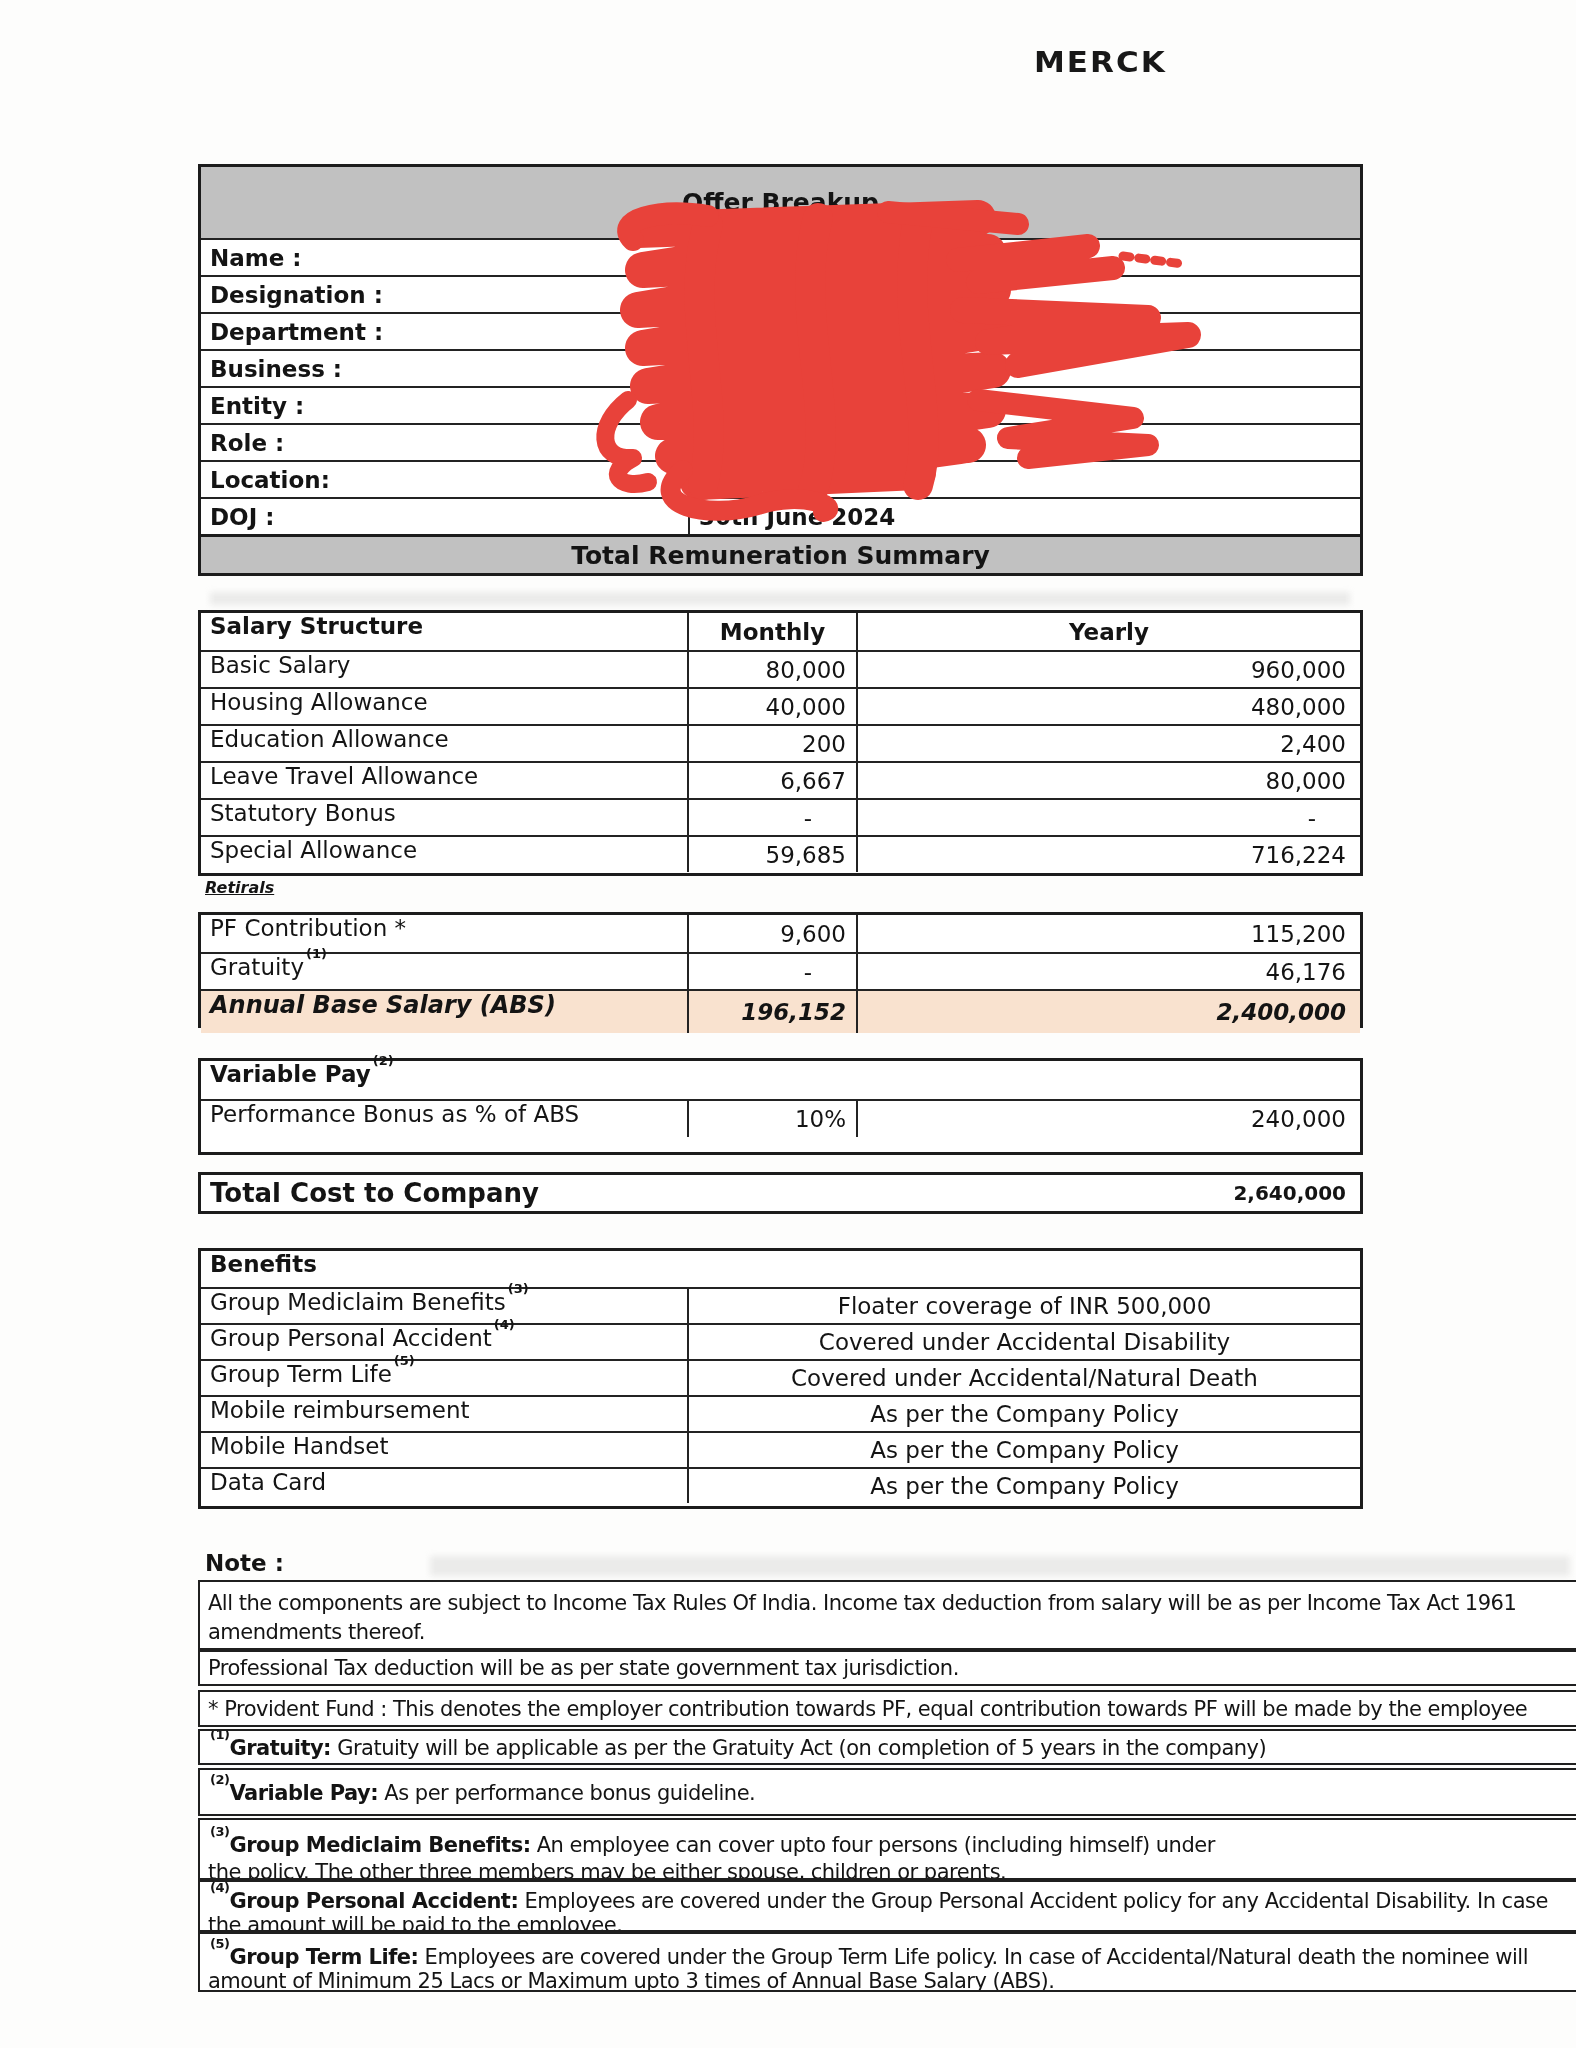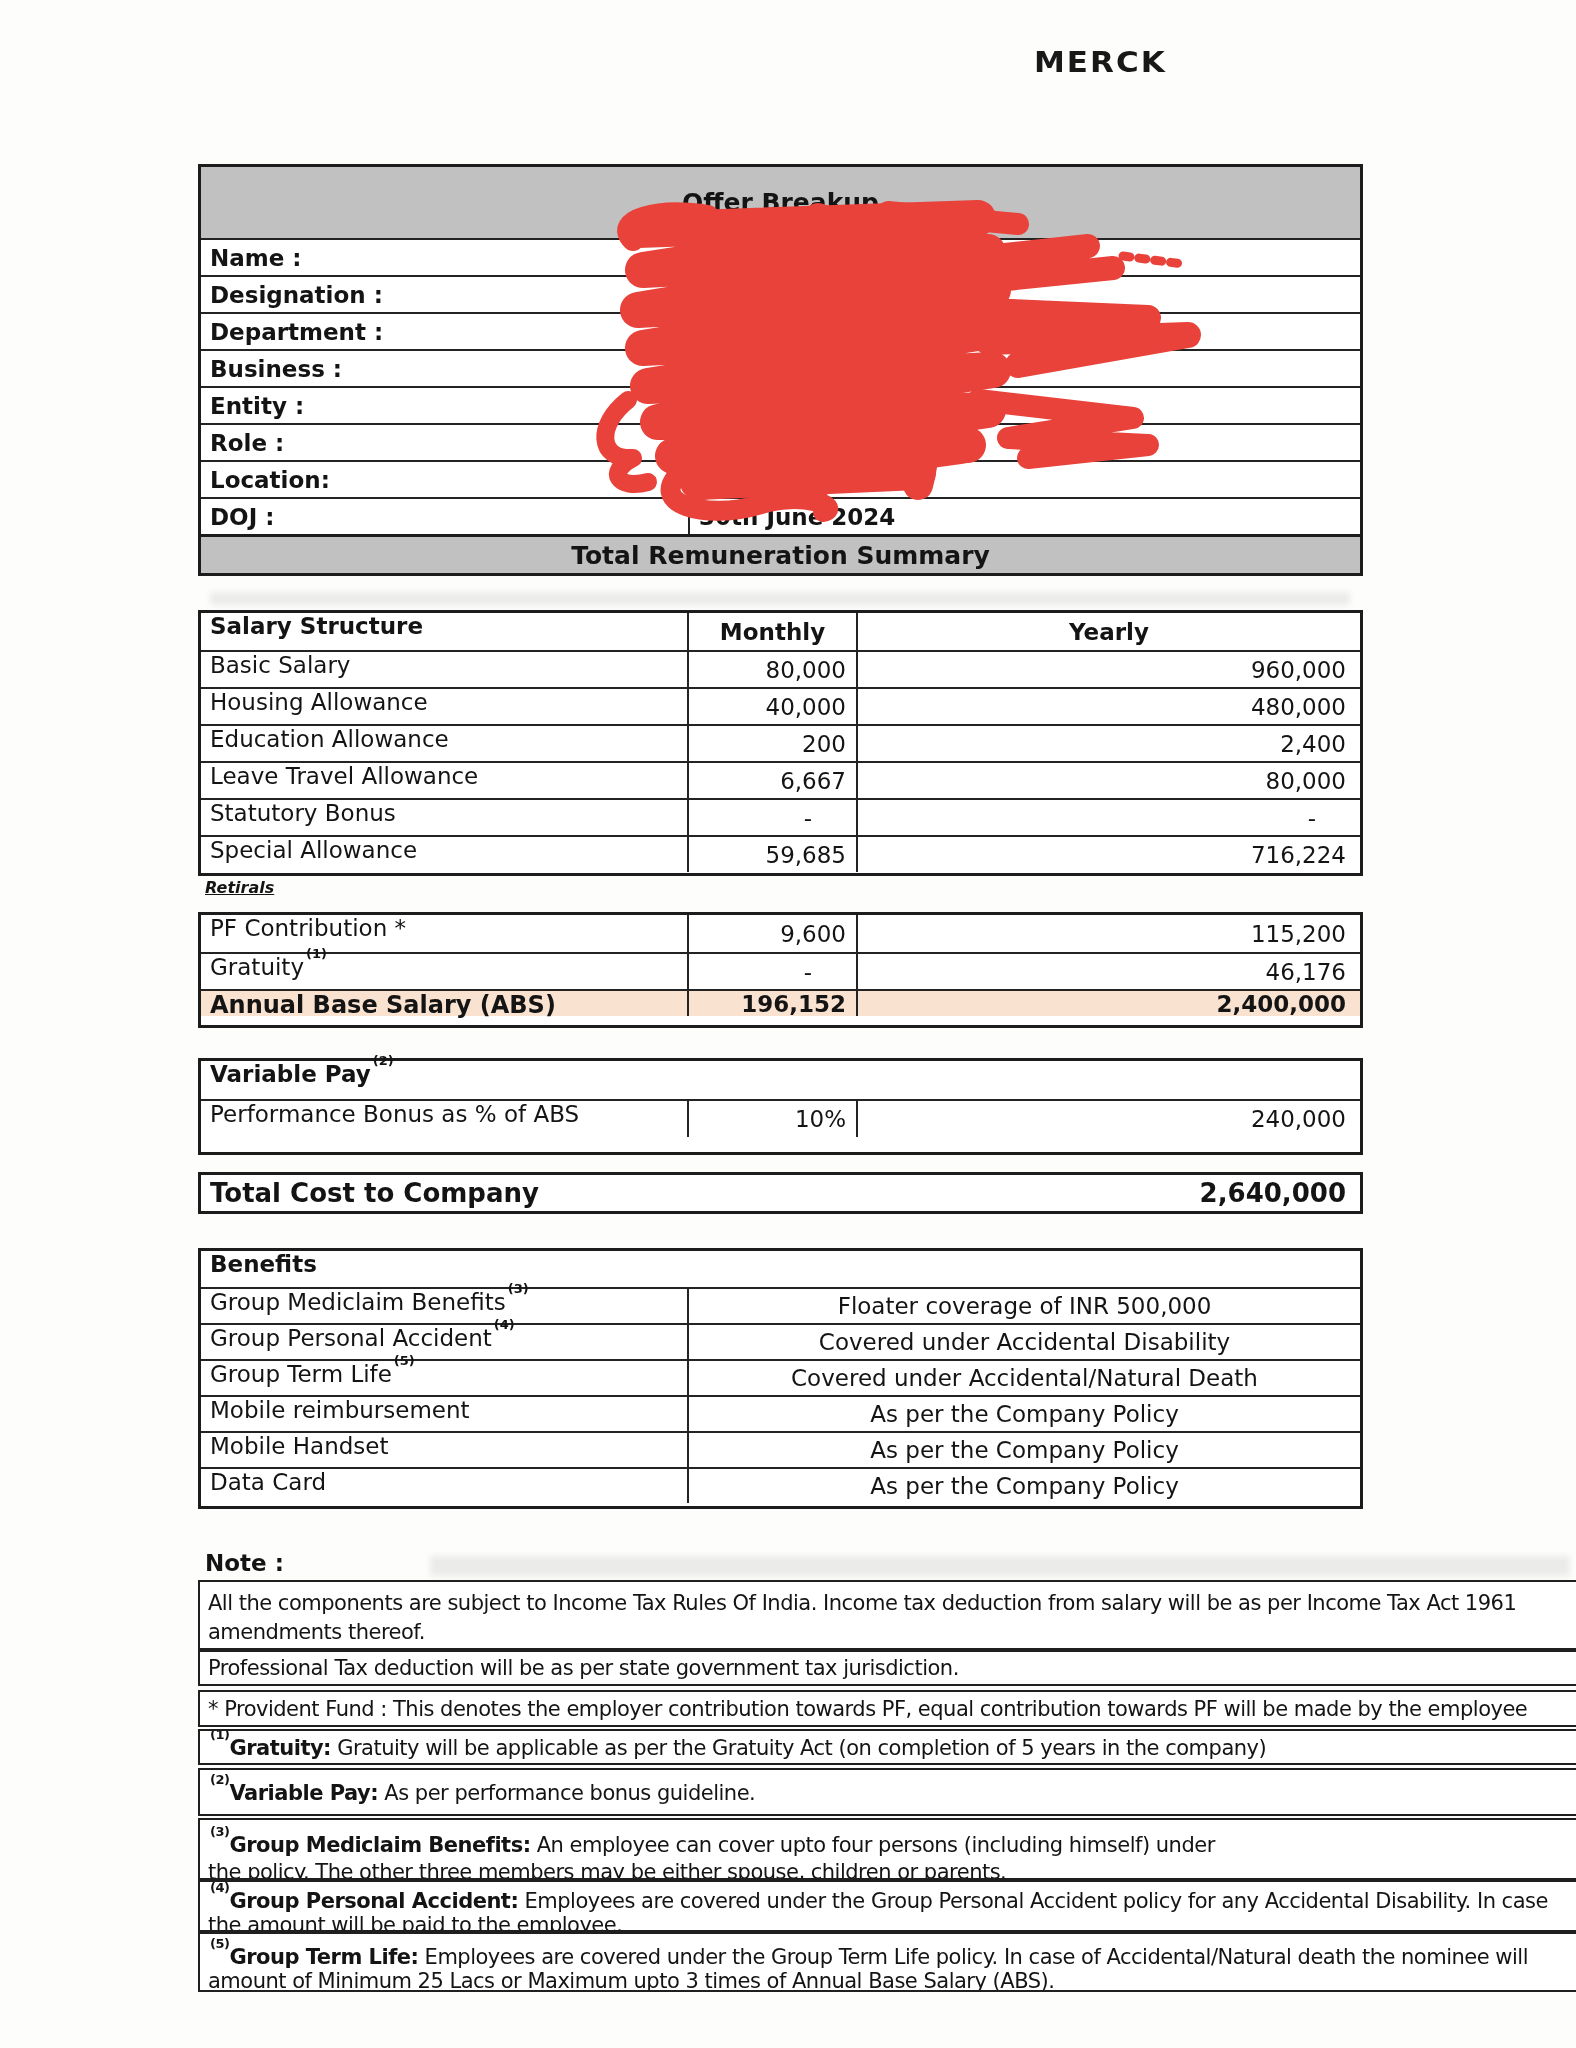--- a/index.html
+++ b/index.html
@@ -40,34 +40,34 @@
   #salary-table { left:198px; top:610px; width:1165px; height:266px; }
   #salary-table .hrow { height:38px; font-weight:bold; }
   #salary-table .hrow .cell-mid, #salary-table .hrow .cell-last { justify-content:center; padding-right:0; }
   #salary-table .trow { height:37px; }
 
   
   .retirals-label { left:205px; top:878px; font-size:16px; font-weight:bold; font-style:italic;
     text-decoration:underline; }
   #retirals-table { left:198px; top:912px; width:1165px; height:116px; }
   #retirals-table .trow { height:37px; }
-  #retirals-table .total { background:#f9e2cf; font-weight:bold; height:27px; }
+  #retirals-table .total { background:#f9e2cf; font-weight:bold; height:44px;font-style:italic; }
   #retirals-table .total .cell-label { font-size:24px; }
 
   
   #variable-table { left:198px; top:1058px; width:1165px; height:97px; }
   #variable-table .hrow { height:33px; font-weight:bold; }
   #variable-table .hrow .cell-label { width:100%; }
   #variable-table .trow { height:38px; }
 
   
   #totalcost-table { left:198px; top:1172px; width:1165px; height:42px; display:flex;
     align-items:center; }
   #totalcost-table .cell-label { font-size:26px; font-weight:bold; flex:1; width:auto; }
-  #totalcost-table .tvalue { font-size:26px; font-weight:bold; padding-right:14px; }
+  #totalcost-table .tvalue { font-size:20px; font-weight:bold; padding-right:14px; }
 
   
   #benefits-table { left:198px; top:1248px; width:1165px; height:261px; }
   #benefits-table .hrow { height:39px; font-weight:bold; }
   #benefits-table .trow { height:36px; }
   #benefits-table .bvalue { flex:1; align-self:stretch; border-left:2px solid #232323;
     display:flex; align-items:center; justify-content:center; font-size:23px; }
 
   
   .note-title { left:205px; top:1550px; font-size:23px; font-weight:bold; }

